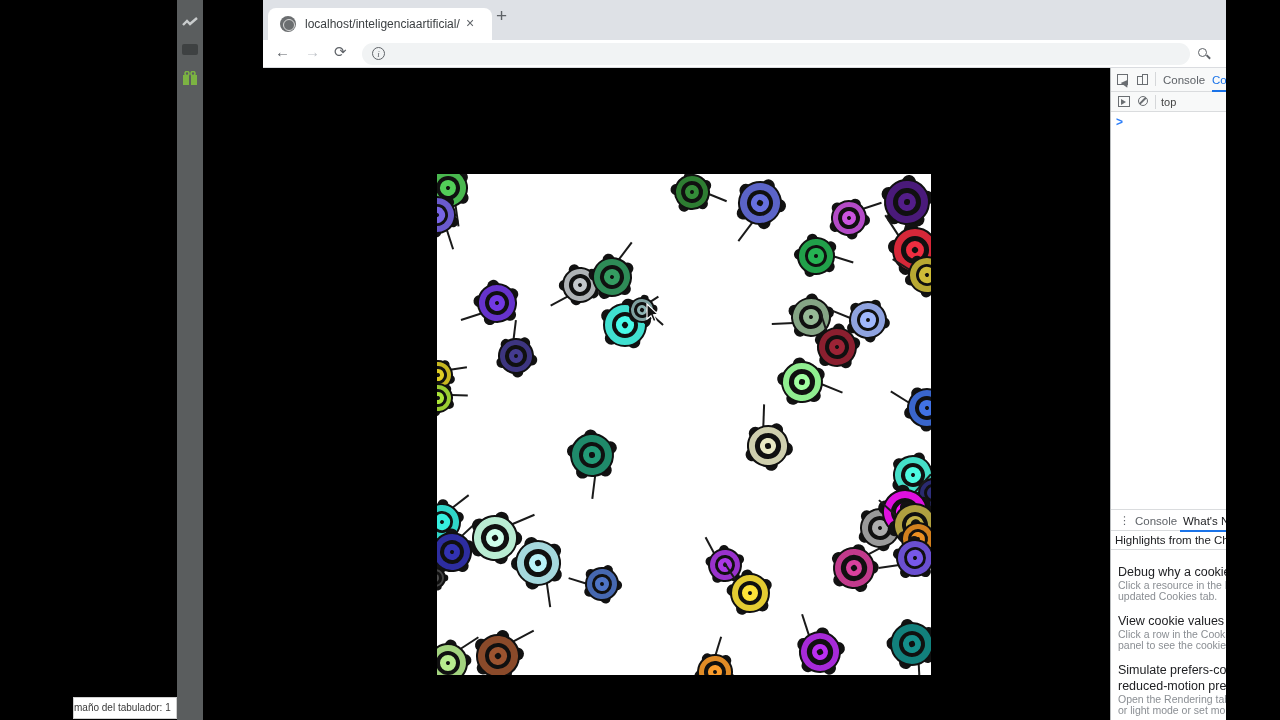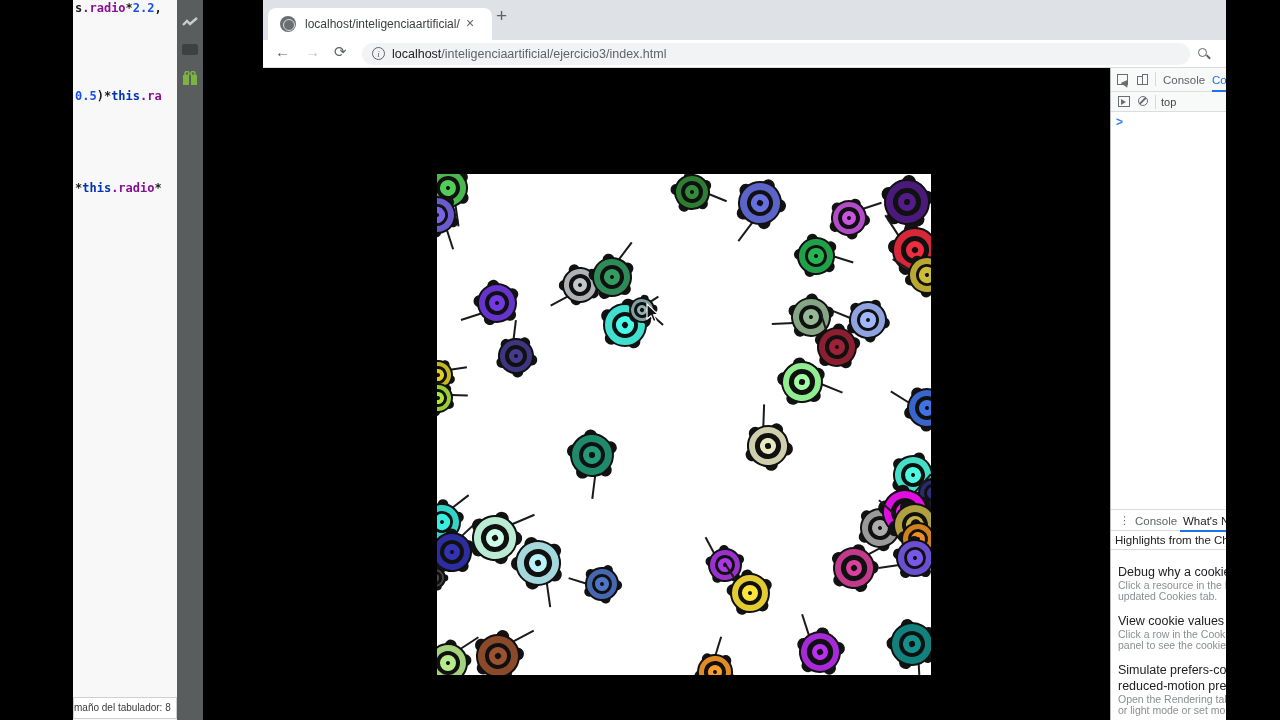--- a/index.html
+++ b/index.html
@@ -72,61 +72,55 @@
   .icon-sq { position:absolute; width:11px; height:9px; border:1.5px solid #6a6e72; }
   .no-icon { position:absolute; width:10px; height:10px; border:1.5px solid #6a6e72; border-radius:50%; }
   .no-icon:after { content:""; position:absolute; left:-1px; top:3.2px; width:9px; height:1.5px; background:#6a6e72; transform:rotate(-45deg); }
   .kebab { font-size:11px; color:#5f6368; letter-spacing:0; }
 </style>
 </head>
 <body>
 
 <div id="root">
 
-  <div id="editor" class="abs">
-      <div class="code-line" style="top: 1px;"><span style="color: rgb(26, 26, 26);">s</span><span style="color: rgb(135, 16, 148);">.radio</span><span style="color: rgb(26, 26, 26);">*</span><span style="color: rgb(23, 80, 235);">2.2</span><span style="color: rgb(26, 26, 26);">,</span></div>
-      <div class="code-line" style="top: 89px;"><span style="color: rgb(23, 80, 235);">0.5</span><span style="color: rgb(26, 26, 26);">)*</span><span style="color: rgb(0, 51, 179);">this</span><span style="color: rgb(135, 16, 148);">.ra</span></div>
-      <div class="code-line" style="top: 181px;"><span style="color: rgb(26, 26, 26);">*</span><span style="color: rgb(0, 51, 179);">this</span><span style="color: rgb(135, 16, 148);">.radio</span><span style="color: rgb(26, 26, 26);">*</span></div>
-    </div>
 
   <div id="ide-bar" class="abs">
     <svg class="ide-icon" style="top:16px" viewBox="0 0 16 14">
         <polyline points="1,9 5,5 8,8 15,2" fill="none" stroke="#c9cccd" stroke-width="2.4"></polyline>
       </svg>
     <div class="ide-icon" style="top:44px; background:#3e4142; border-radius:2px; height:11px;"></div>
     <svg class="ide-icon" style="top:71px" viewBox="0 0 16 14">
         <rect x="1" y="4" width="14" height="10" fill="#7cb342"></rect>
         <rect x="7" y="4" width="2" height="10" fill="#5a5d5e"></rect>
         <circle cx="5" cy="2.5" r="2" fill="none" stroke="#7cb342" stroke-width="1.6"></circle>
         <circle cx="11" cy="2.5" r="2" fill="none" stroke="#7cb342" stroke-width="1.6"></circle>
       </svg>
   </div>
 
-  <div id="tab-tooltip" class="abs">maño del tabulador: 8</div>
+  <div id="tab-tooltip" class="abs">maño del tabulador: 1</div>
 
   <div id="gap-left" class="abs"></div>
 
   <div id="browser" class="abs">
 
     <div id="tabbar">
       <div id="tab">
         <div id="tab-favicon"></div>
         <div id="tab-title">localhost/inteligenciaartificial/e</div>
         <div id="tab-close">×</div>
       </div>
       <div id="newtab-btn">+</div>
     </div>
 
     <div id="toolbar">
       <div class="nav-ic" style="left:12px; color:#5f6368;">←</div>
       <div class="nav-ic" style="left:42px; color:#c0c4c9;">→</div>
       <div class="nav-ic" style="left:71px; color:#5f6368;">⟳</div>
       <div id="omnibox">
         <div id="info-icon">i</div>
-        <div id="url-text"><span class="host">localhost</span><span class="path">/inteligenciaartificial/ejercicio3/index.html</span></div>
       </div>
       <div id="zoom-glass"></div>
     </div>
 
     <div id="page">
       <div id="sim-canvas">
           <div class="turtle" style="left: -9px; top: -6px; width: 40px; height: 40px; transform: rotate(160deg);">
             <div class="t-tail" style="height: 22px; top: -20px; transform: rotate(12deg);"></div>
             <div class="t-part" style="width: 12px; height: 12px; left: 14px; top: 14px; background: rgb(18, 18, 18); transform: rotate(36deg) translateY(-17.6px);"></div>
             <div class="t-part" style="width: 12px; height: 12px; left: 14px; top: 14px; background: rgb(18, 18, 18); transform: rotate(180deg) translateY(-17.6px);"></div>

